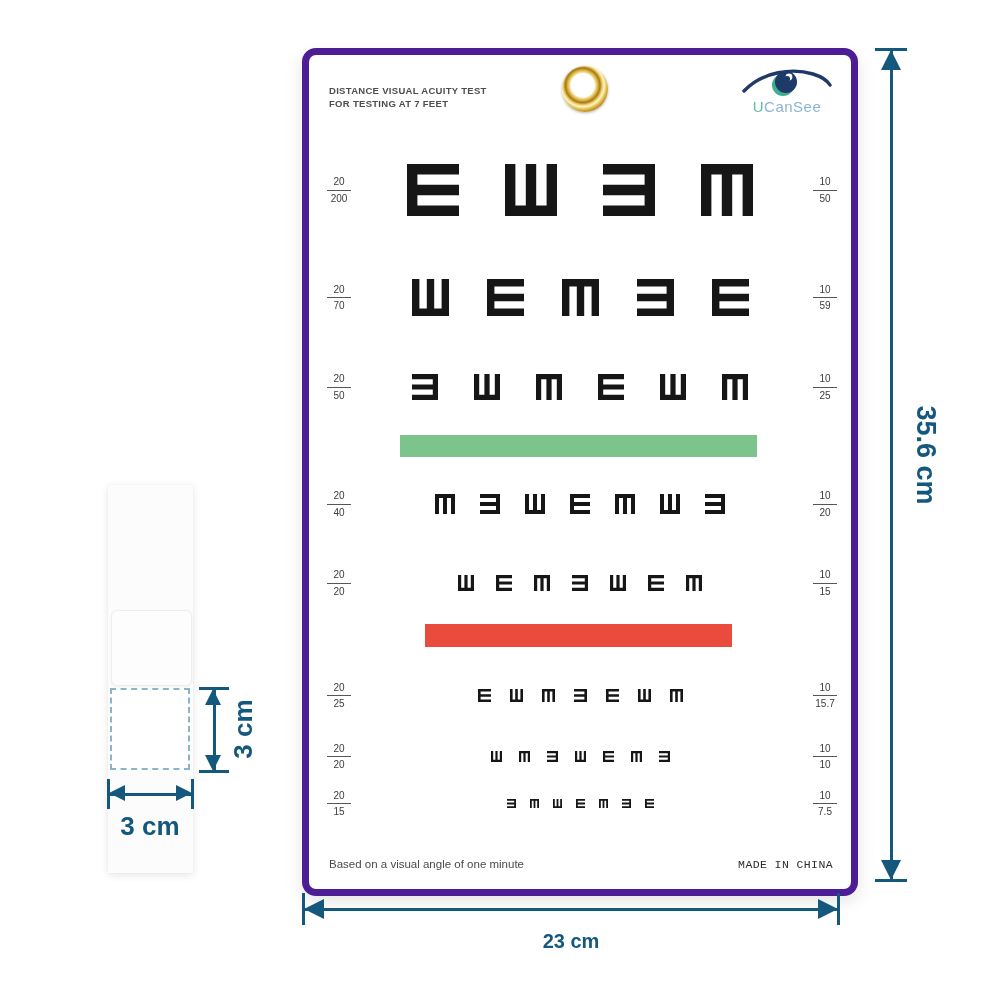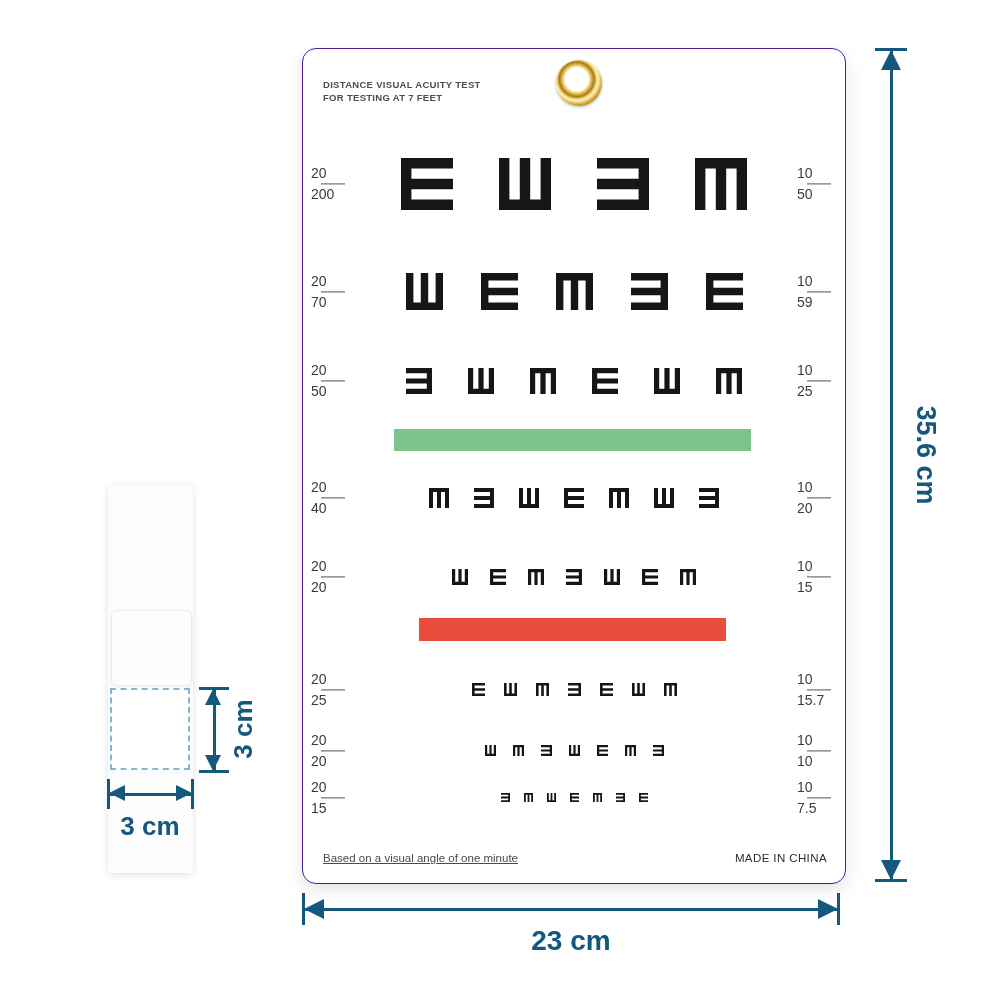--- a/index.html
+++ b/index.html
@@ -5,21 +5,21 @@
   :root { --accent:#15587d; }
   html,body { margin:0; padding:0; }
   body {
     width:990px; height:990px; position:relative; background:#ffffff;
     font-family:"Liberation Sans", sans-serif; overflow:hidden;
   }
 
   
   .card {
     position:absolute; left:302px; top:48px; width:542px; height:834px;
-    background:#fff; border:1px solid #4c1d95; border-radius:14px;
+    background:#fff; border:7px solid #4c1d95; border-radius:14px;
     box-shadow:-5px 5px 16px rgba(0,0,0,.055), 5px 7px 16px rgba(0,0,0,.055);
   }
   .header {
     position:absolute; left:20px; top:30px;
     font-size:9.5px; font-weight:700; color:#4d4d4d; letter-spacing:.3px; line-height:1.35;
   }
   .grommet {
     position:absolute; left:253px; top:11px; width:46px; height:46px; border-radius:50%;
     background: radial-gradient(circle at 45% 42%,
       #ffffff 0 32%, #f3e3a5 35%, #d7a832 42%, #a37a18 47%,
@@ -29,32 +29,32 @@
   .logo { position:absolute; right:14px; top:12px; width:100px; text-align:center; }
   .logo svg { display:block; margin:0 auto; }
   .brand { font-size:15px; letter-spacing:.5px; color:#8cb3d6; margin-top:-3px; }
   .brand .u { color:#5ebda0; }
 
   .rows-layer { position:absolute; left:0; top:0; right:0; bottom:0; }
   .row { position:absolute; left:0; right:0; display:flex; justify-content:center; align-items:center; }
   .row svg { display:block; flex:0 0 auto; }
   .fraction {
     position:absolute; top:50%; transform:translateY(-50%);
-    width:44px; font-size:14px; color:#3b3b3b; line-height:1.15;
+    width:44px; text-align:center; font-size:10px; color:#3b3b3b; line-height:1.15;
   }
   .fraction.left { left:8px; }
   .fraction.right { right:4px; }
   .fraction .rule { width:24px; height:1px; background:#555; margin:2px auto; }
 
   .bar { position:absolute; }
   .bar.green { left:91px; top:380px; width:357px; height:22px; }
   .bar.red   { left:116px; top:569px; width:307px; height:23px; }
 
-  .footer-left  { position:absolute; left:20px;  top:803px; font-size:11.5px; color:#4a4a4a;text-decoration:underline; }
-  .footer-right { position:absolute; right:18px; top:803px; font-size:11.5px; color:#2e2e2e; font-weight:500; letter-spacing:.4px; }
+  .footer-left  { position:absolute; left:20px;  top:803px; font-size:11.5px; color:#4a4a4a; }
+  .footer-right { position:absolute; right:18px; top:803px; font-size:11.5px; color:#2e2e2e; font-weight:500; letter-spacing:.4px;font-family:Liberation Mono, monospace; }
 
   
   .strip {
     position:absolute; left:108px; top:485px; width:85px; height:388px;
     background:#fcfcfc;
     box-shadow:0 2px 8px rgba(0,0,0,.10), 0 0 1px rgba(0,0,0,.08);
   }
   .pad-mid {
     position:absolute; left:111px; top:610px; width:79px; height:74px;
     background:#fdfdfd; border:1px solid #ededed; border-radius:6px;
@@ -83,21 +83,21 @@
   #dim-height .lineV { left:14.5px; }
   #dim-height .arr-up   { top:2px; left:6px; border-left:10px solid transparent; border-right:10px solid transparent; border-bottom:20px solid var(--accent); }
   #dim-height .arr-down { bottom:2px; left:6px; border-left:10px solid transparent; border-right:10px solid transparent; border-top:20px solid var(--accent); }
   #height-label { left:925px; top:455px; font-size:27px; transform:translate(-50%,-50%) rotate(90deg); }
 
   
   #dim-width { left:302px; top:893px; width:538px; height:32px; }
   #dim-width .lineH { top:14.5px; }
   #dim-width .arr-left  { left:2px; top:6px; border-top:10px solid transparent; border-bottom:10px solid transparent; border-right:20px solid var(--accent); }
   #dim-width .arr-right { right:2px; top:6px; border-top:10px solid transparent; border-bottom:10px solid transparent; border-left:20px solid var(--accent); }
-  #width-label { left:571px; top:941px; font-size:28px; }
+  #width-label { left:571px; top:941px; font-size:20px; }
 
   
   #dim-pad-h { left:199px; top:687px; width:30px; height:86px; }
   #dim-pad-h .lineV { left:13.5px; }
   #dim-pad-h .arr-up   { top:2px; left:5.5px; border-left:8px solid transparent; border-right:8px solid transparent; border-bottom:16px solid var(--accent); }
   #dim-pad-h .arr-down { bottom:2px; left:5.5px; border-left:8px solid transparent; border-right:8px solid transparent; border-top:16px solid var(--accent); }
   #pad-h-label { left:243px; top:729px; font-size:26px; transform:translate(-50%,-50%) rotate(-90deg); }
 
   
   #dim-pad-w { left:107px; top:779px; width:87px; height:30px; }
@@ -111,20 +111,30 @@
 
 <div class="card">
 
   <div class="header">
     <div>DISTANCE VISUAL ACUITY TEST</div>
     <div>FOR TESTING AT 7 FEET</div>
   </div>
 
   <div class="grommet"></div>
 
+  <div class="logo">
+    <svg width="92" height="34" viewBox="0 0 92 34">
+      <circle cx="42" cy="18" r="11" fill="#3fae8e"></circle>
+      <circle cx="45" cy="15" r="11" fill="#1d3a69"></circle>
+      <circle cx="48" cy="10" r="3.4" fill="#ffffff"></circle>
+      <circle cx="46" cy="12" r="3.1" fill="#1d3a69"></circle>
+      <path d="M3 24 C 22 4, 52 1, 72 7 C 80 9.5, 86 13, 89 18" stroke="#1d3a69" stroke-width="3.4" fill="none" stroke-linecap="round"></path>
+    </svg>
+    <div class="brand"><span class="u">U</span><span>CanSee</span></div>
+  </div>
 
   <div class="rows-layer">
       <div class="row" style="top: 109px; height: 52px; gap: 46px;">
         <div class="fraction left">
           <div>20</div>
           <div class="rule"></div>
           <div>200</div>
         </div>
         <svg width="52" height="52" viewBox="0 0 5 5" style="transform: rotate(0deg);">
           <path d="M0 0 H5 V1 H1 V2 H5 V3 H1 V4 H5 V5 H0 Z" fill="#161616"></path>

